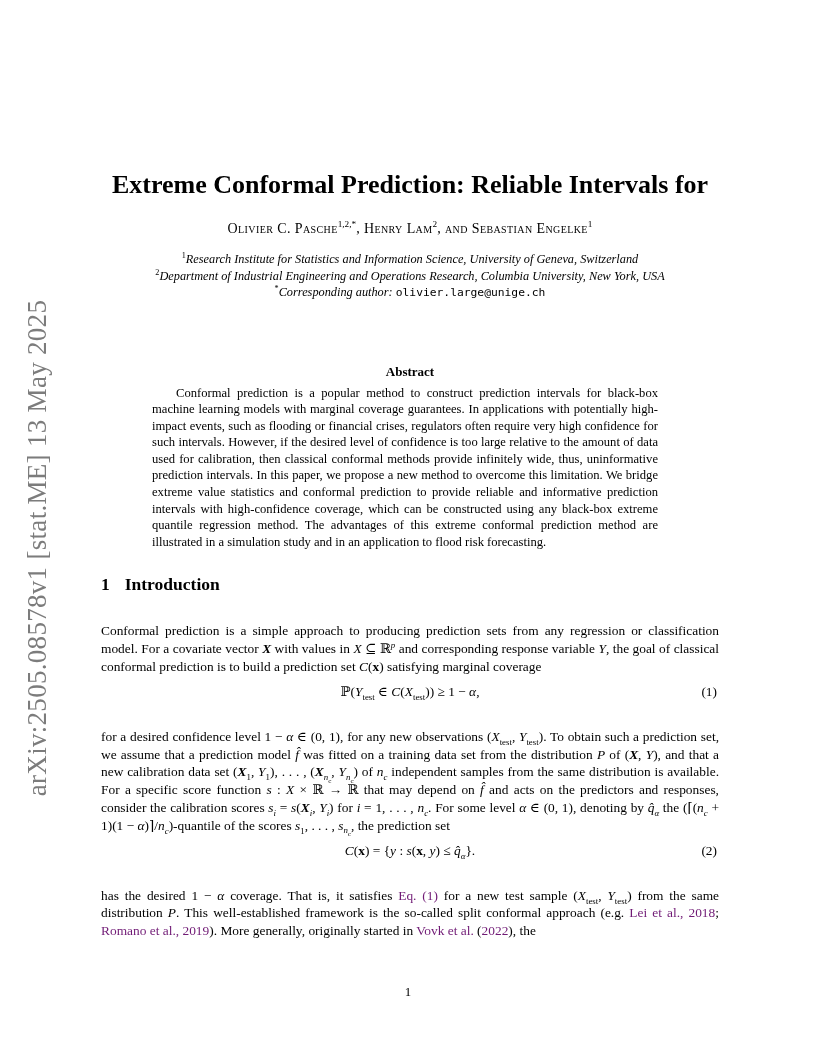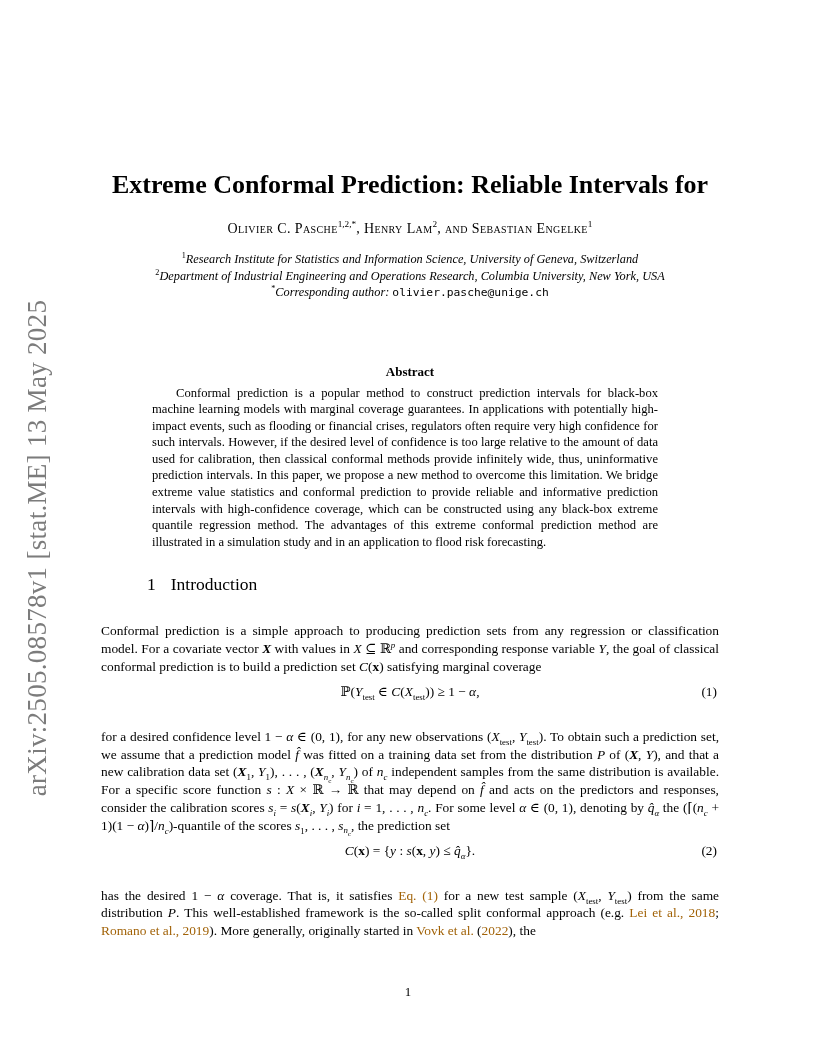--- a/index.html
+++ b/index.html
@@ -59,22 +59,21 @@
   .abstract-text {
     margin: 5px 61px 0 51px;
     font-size: 12.6px;
     line-height: 16.6px;
     text-align: justify;
     text-indent: 24px;
   }
   .section-heading {
     margin-top: 24px;
     font-size: 17.5px;
-    font-weight: normal;
-    margin-left: 46px;
+    font-weight: bold;
   }
   .section-heading .sec-title { margin-left: 15px; }
   .para {
     margin-top: 27px;
     font-size: 13.4px;
     line-height: 17.8px;
     text-align: justify;
   }
   .equation {
     position: relative;
@@ -96,42 +95,42 @@
     right: 0;
     bottom: 56px;
     text-align: center;
     font-size: 13px;
   }
   sup, sub { font-size: 66%; line-height: 0; }
   sub sub { font-size: 80%; }
   .seg-i  { font-style: italic; }
   .seg-b  { font-weight: bold; }
   .seg-bi { font-weight: bold; font-style: italic; }
-  .seg-l  { color: #a16207; cursor: pointer; }
+  .seg-l  { color: #701a75; cursor: pointer; }
   .seg-m  { font-family: "DejaVu Sans Mono", "Liberation Mono", monospace; font-size: 0.92em; }
 </style>
 </head>
 <body>
 
 <div class="page">
 
   <div class="watermark">arXiv:2505.08578v1  [stat.ME]  13 May 2025</div>
 
   <div class="content">
 
     <div class="title">
       <div>Extreme Conformal Prediction: Reliable Intervals for</div>
     </div>
 
     <div class="authors"><span class="seg-sc">Olivier C. Pasche</span><sup class="seg-sup">1,2,*</sup><span class="seg-sc">, Henry Lam</span><sup class="seg-sup">2</sup><span class="seg-sc">, and Sebastian Engelke</span><sup class="seg-sup">1</sup></div>
 
     <div class="affiliations">
       <div><sup class="seg-sup">1</sup><span class="seg-i">Research Institute for Statistics and Information Science, University of Geneva, Switzerland</span></div>
       <div><sup class="seg-sup">2</sup><span class="seg-i">Department of Industrial Engineering and Operations Research, Columbia University, New York, USA</span></div>
-      <div><sup class="seg-sup">*</sup><span class="seg-i">Corresponding author: </span><span class="seg-m">olivier.pasche@unige.ch</span></div>
+      <div><sup class="seg-sup">*</sup><span class="seg-i">Corresponding author: </span><span class="seg-m">olivier.large@unige.ch</span></div>
     </div>
 
     <div class="abstract-heading">Abstract</div>
 
     <div class="abstract-text">Conformal prediction is a popular method to construct prediction intervals for black-box machine learning models with marginal coverage guarantees. In applications with potentially high-impact events, such as flooding or financial crises, regulators often require very high confidence for such intervals. However, if the desired level of confidence is too large relative to the amount of data used for calibration, then classical conformal methods provide infinitely wide, thus, uninformative prediction intervals. In this paper, we propose a new method to overcome this limitation. We bridge extreme value statistics and conformal prediction to provide reliable and informative prediction intervals with high-confidence coverage, which can be constructed using any black-box extreme quantile regression method. The advantages of this extreme conformal prediction method are illustrated in a simulation study and in an application to flood risk forecasting.</div>
 
     <div class="section-heading">
       <span class="sec-number">1</span><span class="sec-title">Introduction</span>
     </div>
 

